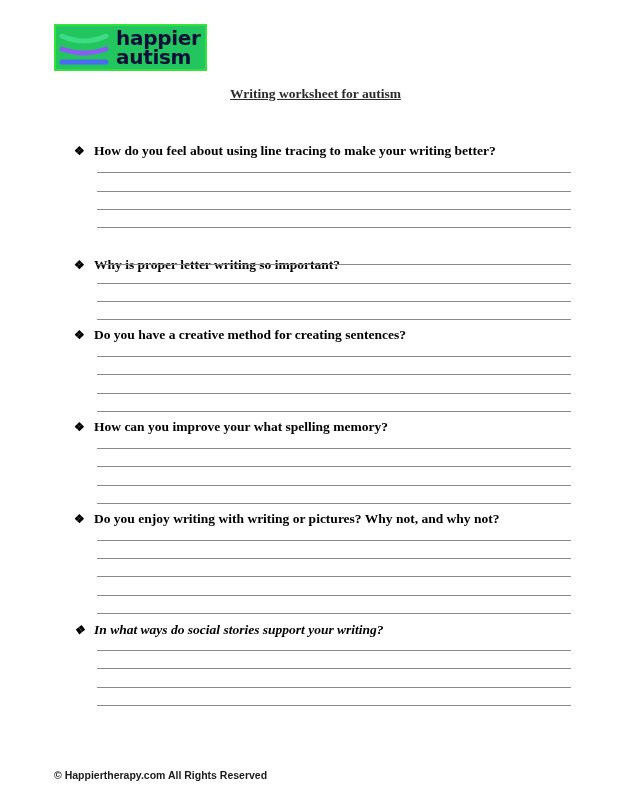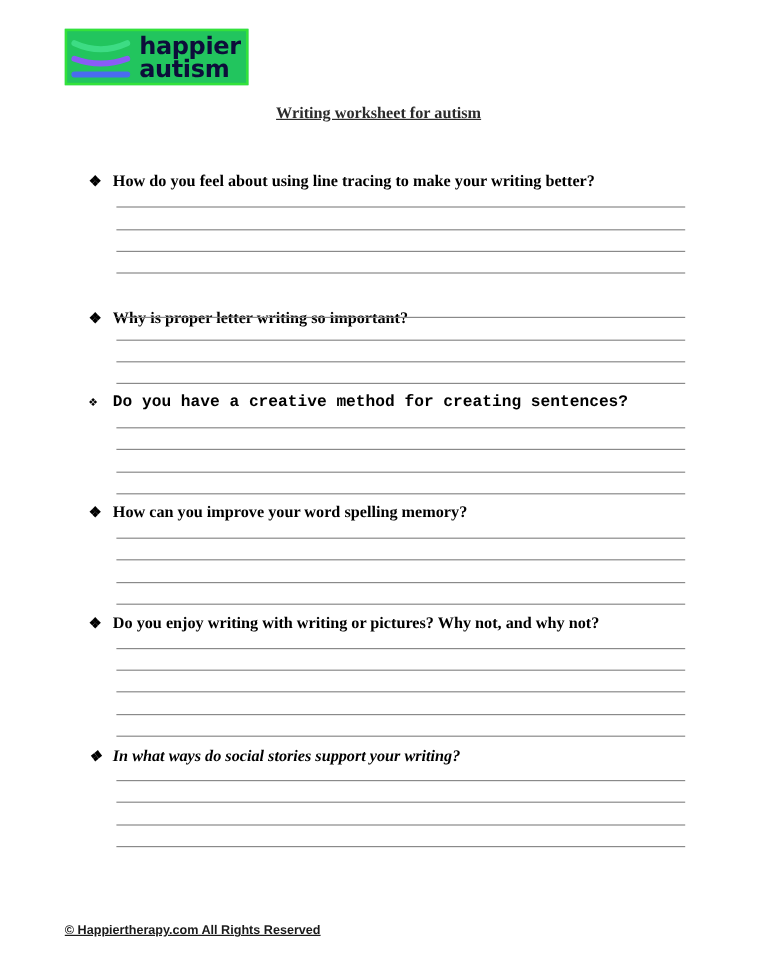--- a/index.html
+++ b/index.html
@@ -6,21 +6,21 @@
   body { width: 631px; height: 801px; position: relative; overflow: hidden; font-family: "Liberation Serif", serif; color: #222; }
   .logo { position: absolute; left: 54px; top: 24px; width: 153px; height: 47px; border: 2px solid #33e23a; box-sizing: border-box; background: #22c55e; }
   .logo .bars { position: absolute; left: 3px; top: 4px; width: 50px; height: 38px; }
   .logo .word { position: absolute; left: 60px; font-family: "DejaVu Sans", sans-serif; font-weight: bold; color: #0d0d3a; font-size: 20px; line-height: 20px; letter-spacing: -0.3px; }
   .logo .w1 { top: 2px; }
   .logo .w2 { top: 21px; }
   .title { position: absolute; top: 86px; left: 0; width: 631px; text-align: center; font-size: 13.5px; font-weight: bold; text-decoration: underline; color: #2b2b2b; }
   .q { position: absolute; left: 74px; font-size: 13.5px; font-weight: bold; color: #000000; white-space: nowrap; }
   .q .bullet { display: inline-block; width: 20px; font-size: 12px; }
   .line { position: absolute; left: 97px; width: 474px; height: 0; border-top: 1px solid #8a8a8a; }
-  .footer { position: absolute; left: 54px; top: 769px; font-family: "Liberation Sans", sans-serif; font-size: 10.5px; font-weight: bold; color: #1a1a1a; text-decoration: underline; }
+  .footer { position: absolute; left: 54px; top: 769px; font-family: "Liberation Sans", sans-serif; font-size: 10.5px; font-weight: bold; color: #1a1a1a; }
 </style>
 </head>
 <body>
 
 <div class="logo">
   <svg class="bars" viewBox="0 0 50 38">
     <path d="M3 6 Q25 16 47 6" stroke="#3ddc84" stroke-width="5" fill="none" stroke-linecap="round"></path>
     <path d="M3 19 Q25 27 47 19" stroke="#8a5cf6" stroke-width="5" fill="none" stroke-linecap="round"></path>
     <path d="M3 32 L47 32" stroke="#4a6cf0" stroke-width="5" fill="none" stroke-linecap="round"></path>
   </svg>
@@ -34,26 +34,26 @@
     <div class="q" style="top: 143px;"><span class="bullet">❖</span><span>How do you feel about using line tracing to make your writing better?</span></div>
     <div class="line" style="top: 172px;"></div>
     <div class="line" style="top: 191px;"></div>
     <div class="line" style="top: 209px;"></div>
     <div class="line" style="top: 227px;"></div>
     <div class="q" style="top: 235px; margin-top: 22px;"><span class="bullet">❖</span><span>Why is proper letter writing so important?</span></div>
     <div class="line" style="top: 264px;"></div>
     <div class="line" style="top: 283px;"></div>
     <div class="line" style="top: 301px;"></div>
     <div class="line" style="top: 319px;"></div>
-    <div class="q" style="top: 327px; font-family: Liberation Mono, monospace;"><span class="bullet">❖</span><span>Do you have a creative method for creating sentences?</span></div>
+    <div class="q" style="top: 327px;"><span class="bullet">❖</span><span>Do you have a creative method for creating sentences?</span></div>
     <div class="line" style="top: 356px;"></div>
     <div class="line" style="top: 374px;"></div>
     <div class="line" style="top: 393px;"></div>
     <div class="line" style="top: 411px;"></div>
-    <div class="q" style="top: 419px;"><span class="bullet">❖</span><span>How can you improve your word spelling memory?</span></div>
+    <div class="q" style="top: 419px;"><span class="bullet">❖</span><span>How can you improve your what spelling memory?</span></div>
     <div class="line" style="top: 448px;"></div>
     <div class="line" style="top: 466px;"></div>
     <div class="line" style="top: 485px;"></div>
     <div class="line" style="top: 503px;"></div>
     <div class="q" style="top: 511px;"><span class="bullet">❖</span><span>Do you enjoy writing with writing or pictures? Why not, and why not?</span></div>
     <div class="line" style="top: 540px;"></div>
     <div class="line" style="top: 558px;"></div>
     <div class="line" style="top: 576px;"></div>
     <div class="line" style="top: 595px;"></div>
     <div class="line" style="top: 613px;"></div>

